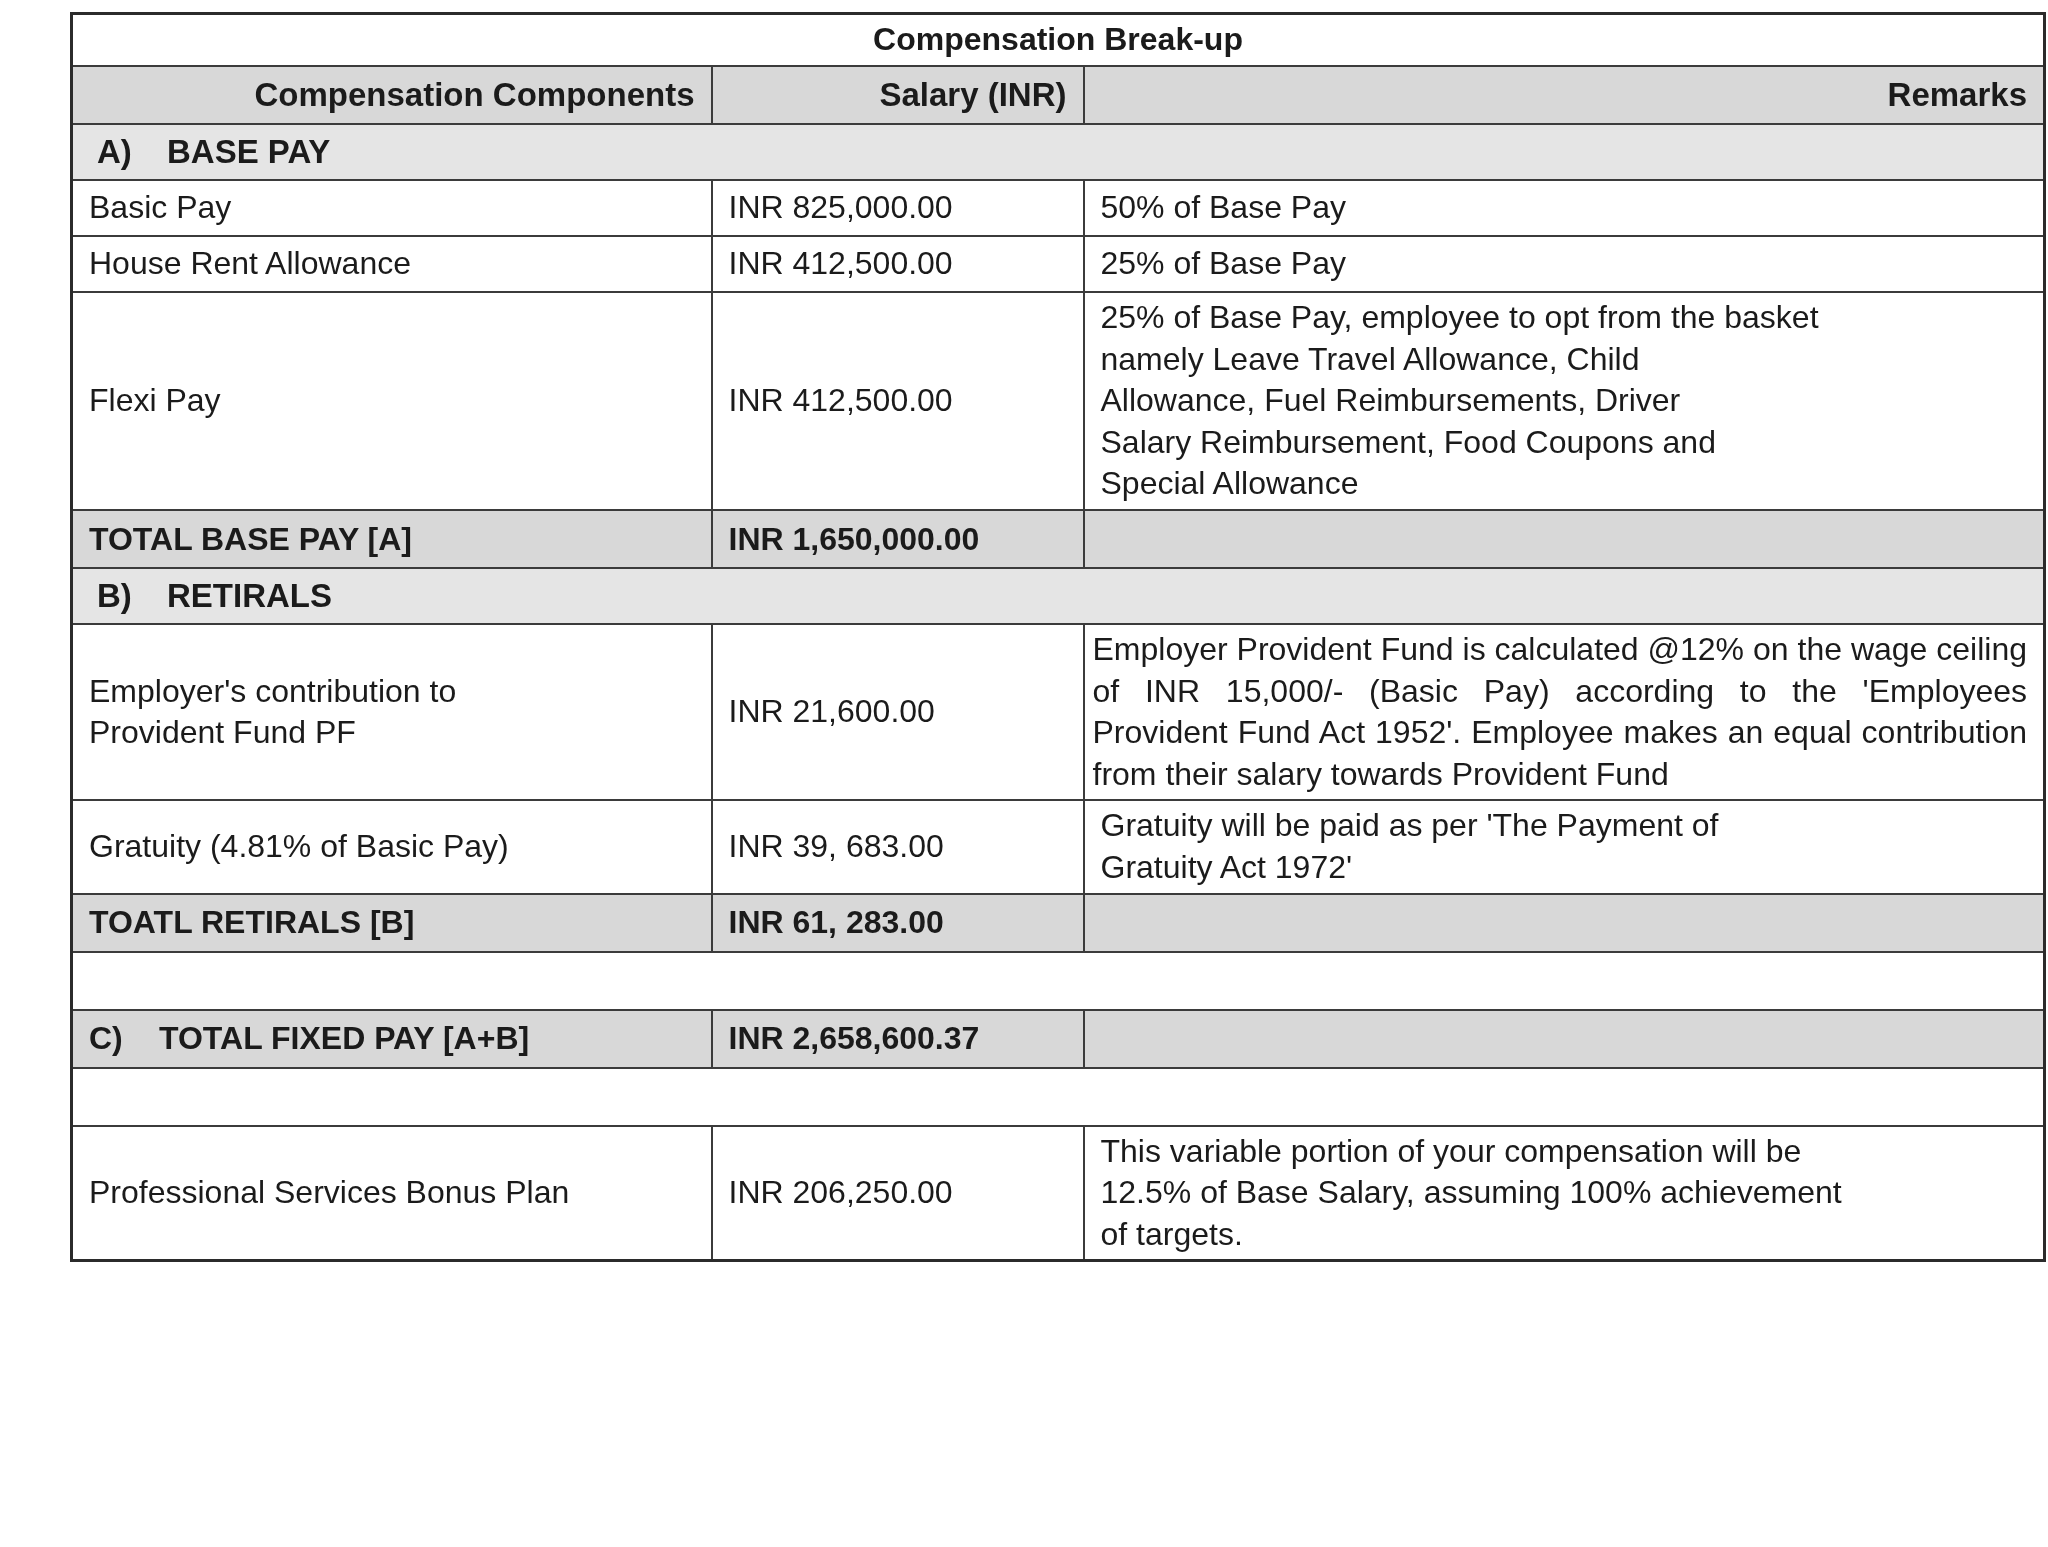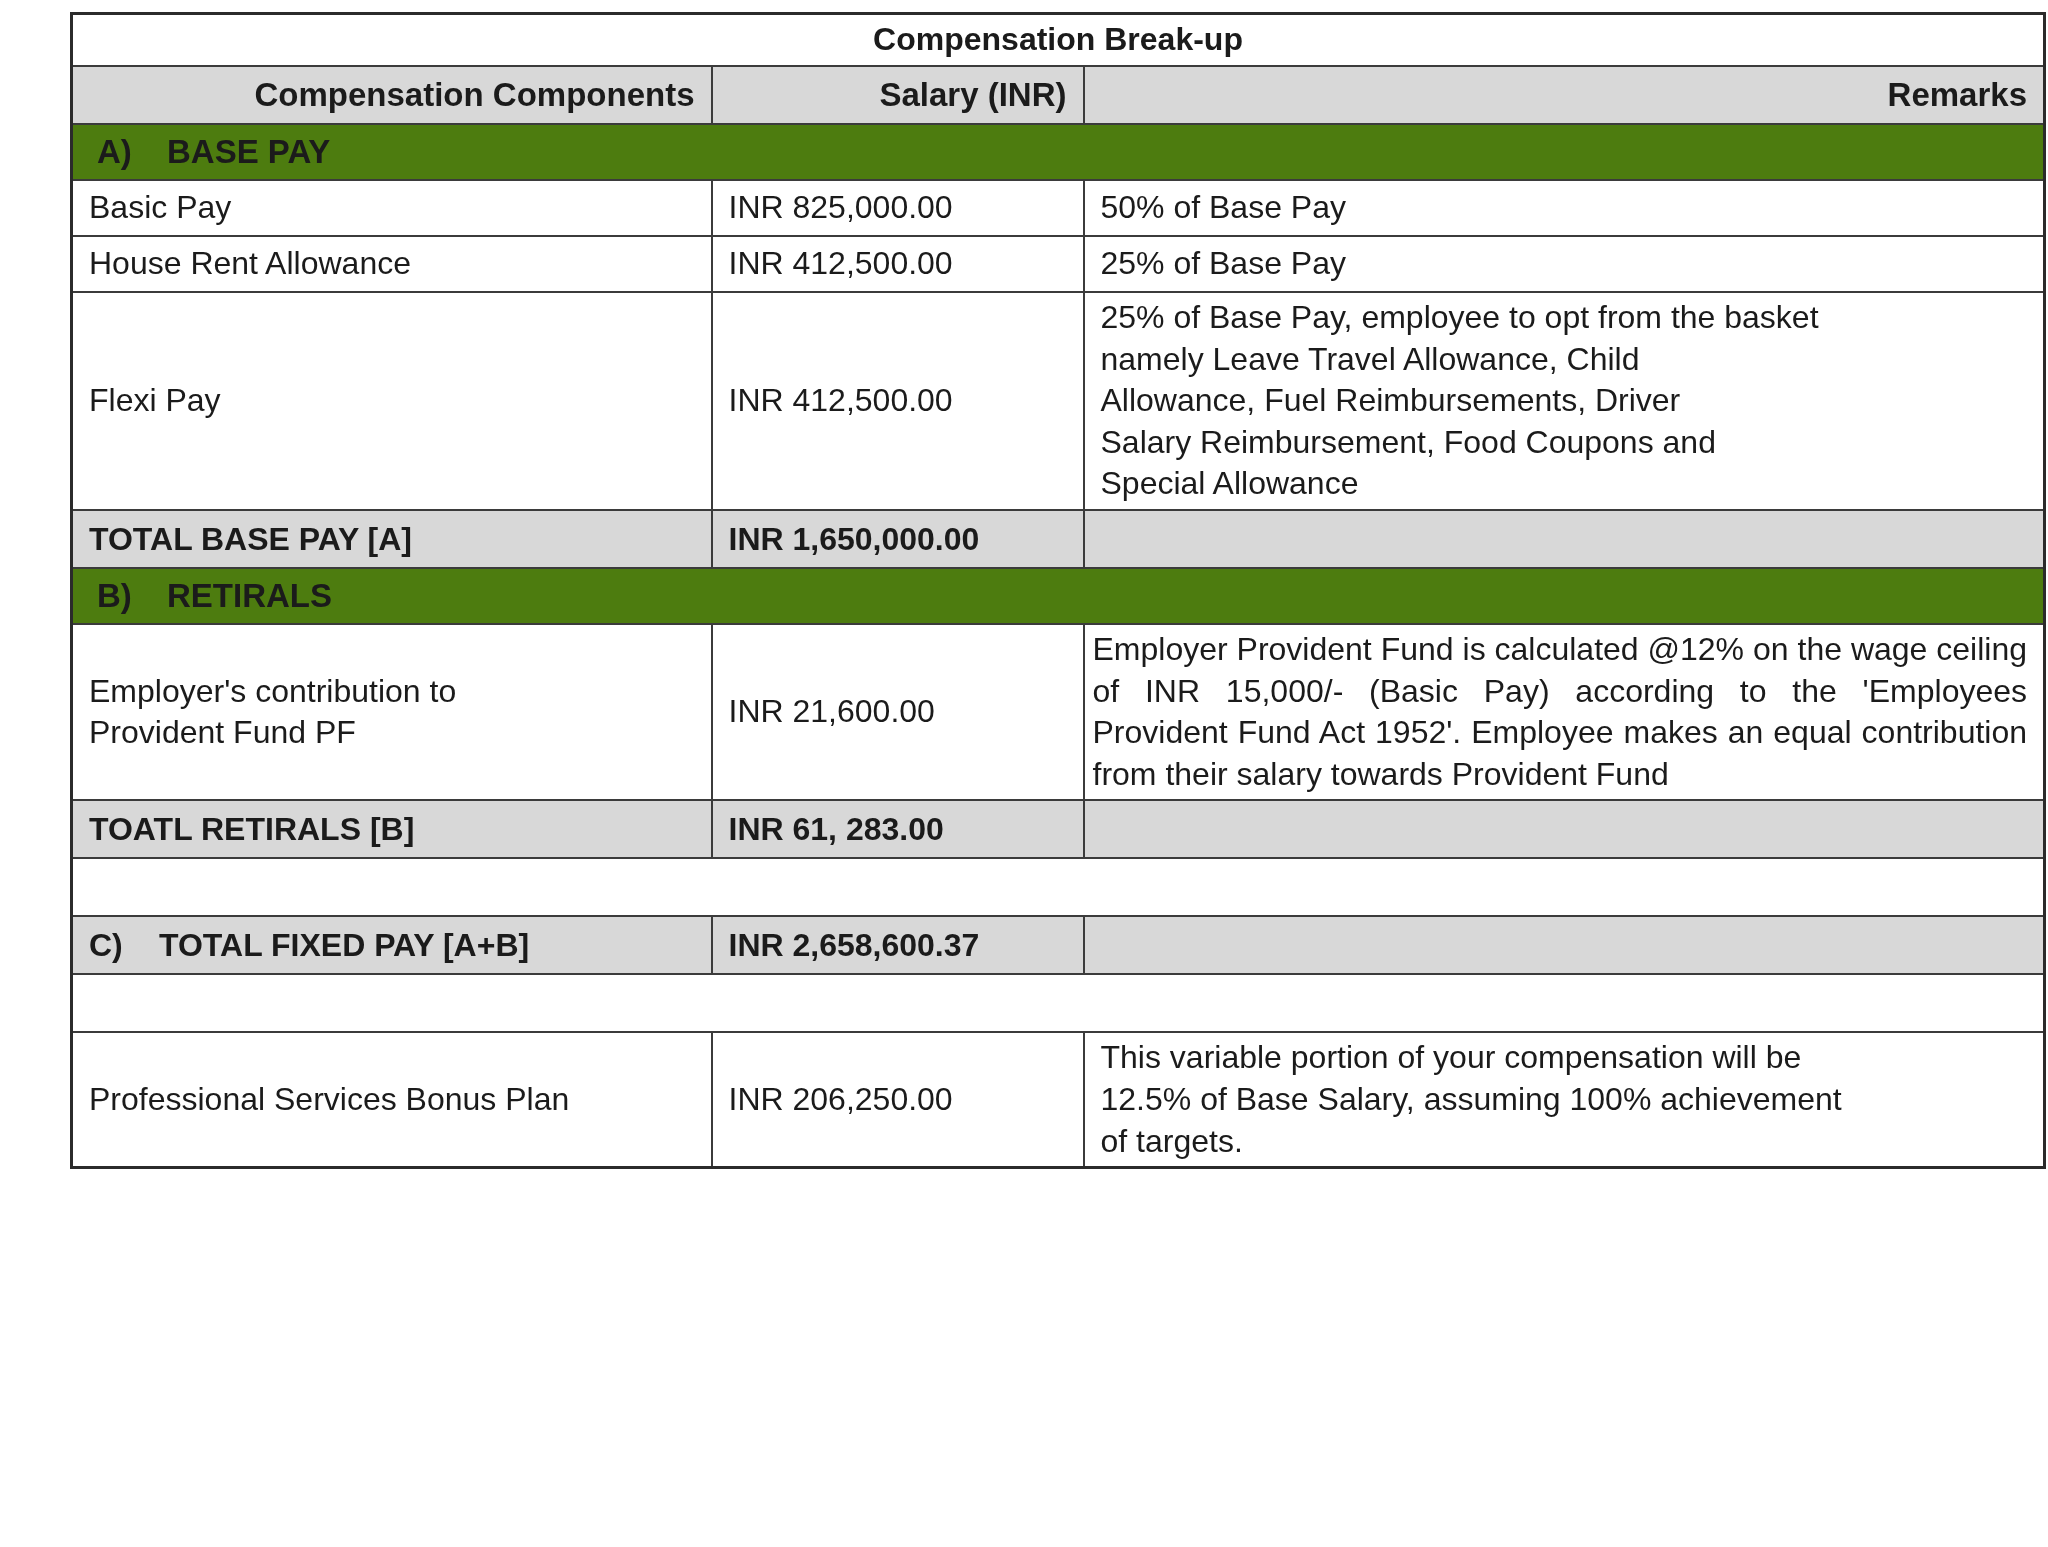--- a/index.html
+++ b/index.html
@@ -33,21 +33,21 @@
   }
   
   .header-row th{
     background:var(--fill,#d8d8d8);
     font-weight:bold;font-size:33px;text-align:right;
     height:48px;line-height:1.15;
   }
   
   .section-row td{
     font-weight:bold;font-size:33px;
-    height:46px;line-height:1.15;background:#4d7c0f;
+    height:46px;line-height:1.15;background:#e5e5e5;
     padding-left:24px;
   }
   .sec-label{display:inline-block;min-width:70px;}
   
   .data-row td{height:46px;background:#ffffff;}
   .cell-comp{padding-left:24px;white-space:pre-line;line-height:1.55;}
   .cell-annual{padding-left:24px;line-height:1.3;}
   .cell-remarks{padding-left:26px;padding-right:30px;white-space:pre-line;line-height:1.55;}
   .cell-remarks.justify{white-space:normal;text-align:justify;padding-left:8px;}
   
@@ -112,20 +112,26 @@
         </tr>
         <tr class="section-row">
           <td class="section-cell" colspan="3"><span class="sec-label">B)</span><span class="sec-text">RETIRALS</span></td>
         </tr>
         <tr class="data-row">
           <td class="cell-comp">Employer's contribution to
 Provident Fund PF</td>
           <td class="cell-annual">INR 21,600.00</td>
           <td class="cell-remarks justify">Employer Provident Fund is calculated @12% on the wage ceiling of INR 15,000/- (Basic Pay) according to the 'Employees Provident Fund Act 1952'. Employee makes an equal contribution from their salary towards Provident Fund</td>
         </tr>
+        <tr class="data-row">
+          <td class="cell-comp">Gratuity (4.81% of Basic Pay)</td>
+          <td class="cell-annual">INR 39, 683.00</td>
+          <td class="cell-remarks">Gratuity will be paid as per 'The Payment of
+Gratuity Act 1972'</td>
+        </tr>
         <tr class="total-row">
           <td class="cell-comp">TOATL RETIRALS [B]</td>
           <td class="cell-annual">INR 61, 283.00</td>
           <td class="cell-remarks"></td>
         </tr>
         <tr class="spacer-row">
           <td class="spacer-cell" colspan="3"></td>
         </tr>
         <tr class="total-row">
           <td class="cell-comp"><span class="sec-label">C)</span><span>TOTAL FIXED PAY [A+B]</span></td>

